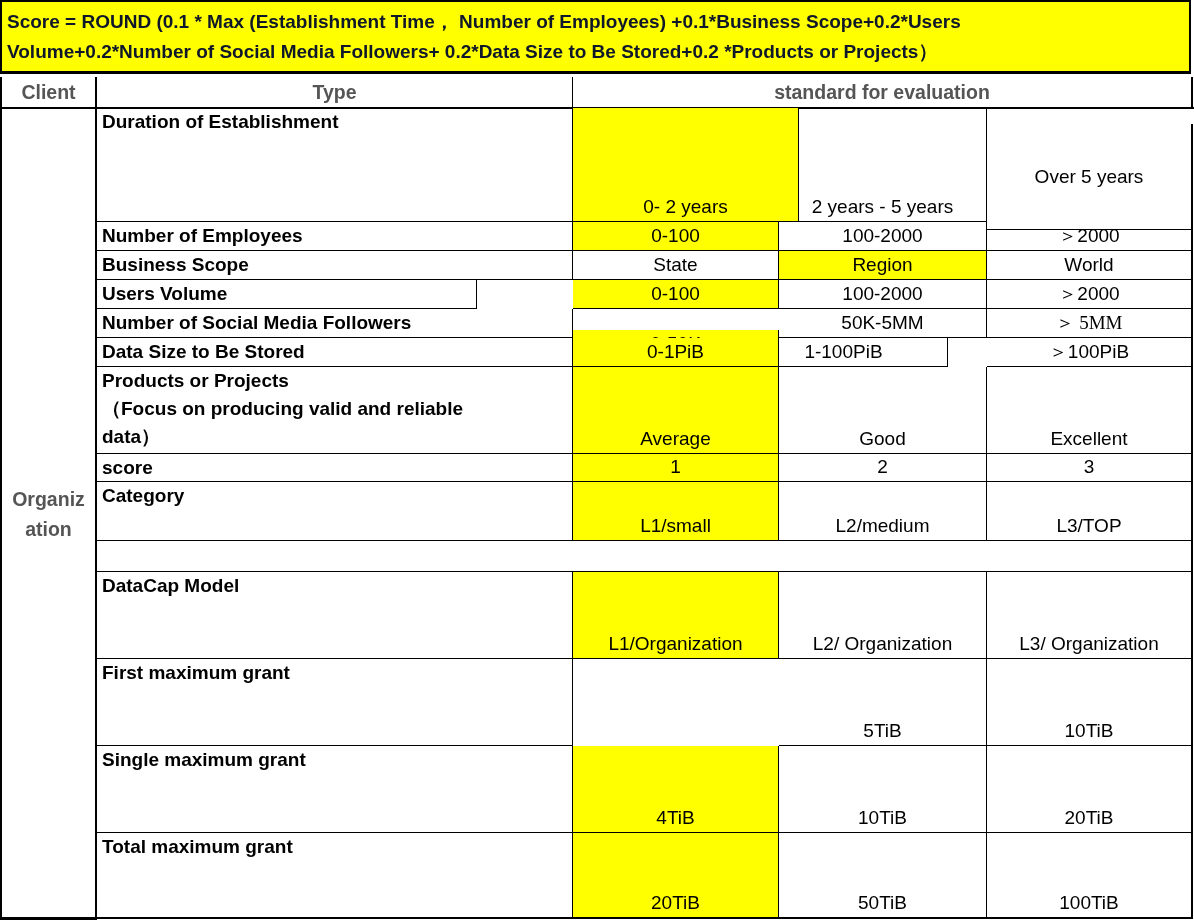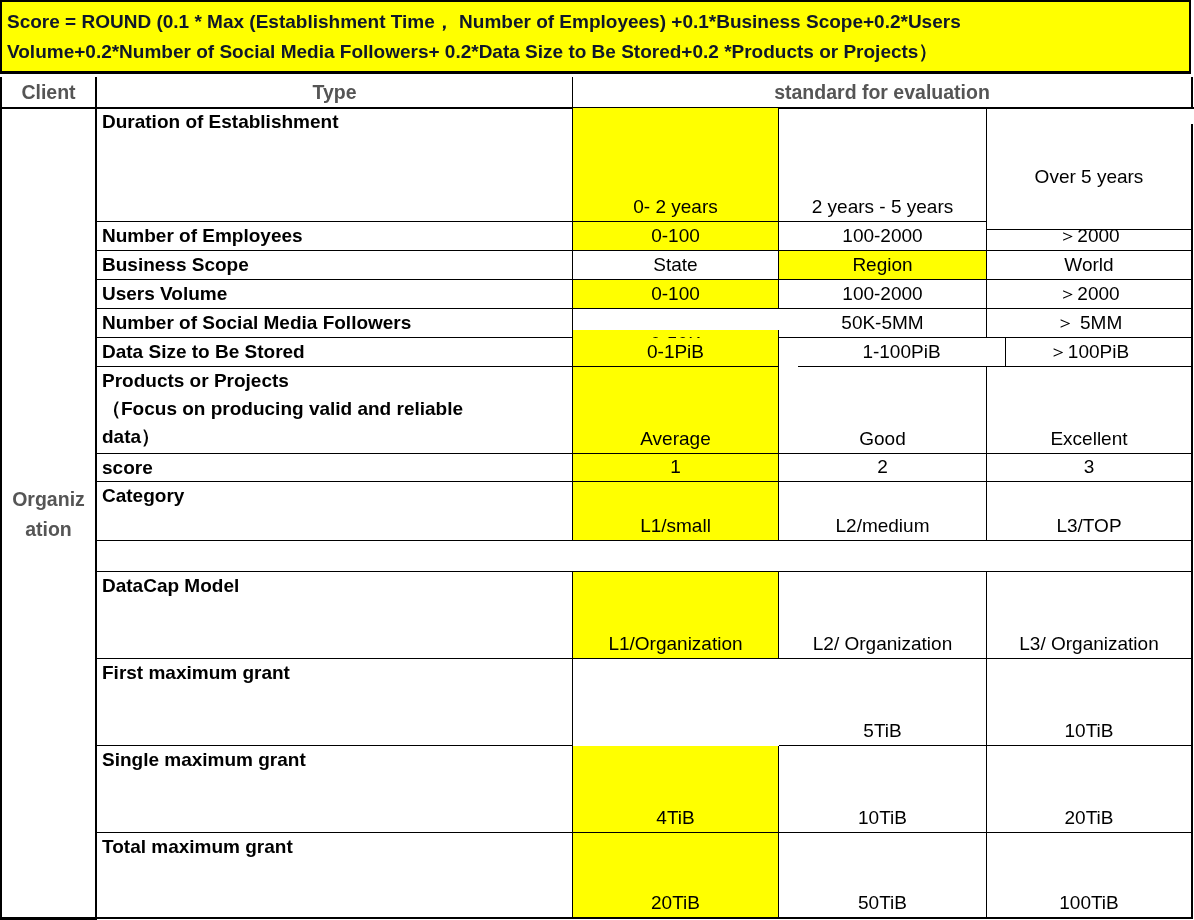--- a/index.html
+++ b/index.html
@@ -33,21 +33,21 @@
   <div class="cell hdr" style="left:573px;top:77px;width:620px;height:31px;border-right:2px solid #000;">standard for evaluation</div>
   <div class="hline" style="left:0;top:107px;width:1194px;height:2px;"></div>
 
   <div class="cell" style="left:0;top:108px;width:97px;height:810px;border-left:2px solid #000;border-right:2px solid #000;"></div>
   <div class="cell hdr" style="left:0;top:484px;width:97px;height:60px;line-height:30px;">
     <div>Organiz</div>
     <div>ation</div>
   </div>
 
   <div class="cell label" style="left:97px;top:108px;width:476px;height:114px;border-bottom:1px solid #000;border-right:1px solid #000;">Duration of Establishment</div>
-  <div class="cell val yellow" style="left:573px;top:108px;width:206px;height:114px;border-bottom:1px solid #000;border-right:1px solid #000;">
+  <div class="cell val yellow" style="left:573px;top:108px;width:226px;height:114px;border-bottom:1px solid #000;border-right:1px solid #000;">
       <span>0- 2 years</span>
     </div>
   <div class="cell val" style="left:779px;top:108px;width:208px;height:114px;border-bottom:1px solid #000;border-right:1px solid #000;">
       <span>2 years - 5 years</span>
     </div>
   <div class="cell val" style="left:987px;top:124px;width:206px;height:106px;border-bottom:1px solid #000;border-right:2px solid #000;align-items:center;">
       <span>Over 5 years</span>
     </div>
 
   <div class="cell label" style="left:97px;top:222px;width:476px;height:29px;border-bottom:1px solid #000;border-right:1px solid #000;">Number of Employees</div>
@@ -65,47 +65,47 @@
   <div class="cell val" style="left:573px;top:251px;width:206px;height:29px;border-bottom:1px solid #000;border-right:1px solid #000;">
       <span>State</span>
     </div>
   <div class="cell val yellow" style="left:779px;top:251px;width:208px;height:29px;border-bottom:1px solid #000;border-right:1px solid #000;">
       <span>Region</span>
     </div>
   <div class="cell val" style="left:987px;top:251px;width:206px;height:29px;border-bottom:1px solid #000;border-right:2px solid #000;">
       <span>World</span>
     </div>
 
-  <div class="cell label" style="left:97px;top:280px;width:476px;height:29px;border-bottom:1px solid #000;border-right:1px solid #000;">Users Volume</div>
+  <div class="cell label" style="left:97px;top:280px;width:380px;height:29px;border-bottom:1px solid #000;border-right:1px solid #000;">Users Volume</div>
   <div class="cell val yellow" style="left:573px;top:280px;width:206px;height:29px;border-bottom:1px solid #000;border-right:1px solid #000;">
       <span>0-100</span>
     </div>
   <div class="cell val" style="left:779px;top:280px;width:208px;height:29px;border-bottom:1px solid #000;border-right:1px solid #000;">
       <span>100-2000</span>
     </div>
   <div class="cell val" style="left:987px;top:280px;width:206px;height:29px;border-bottom:1px solid #000;border-right:2px solid #000;">
       <span>＞2000</span>
     </div>
 
   <div class="cell label" style="left:97px;top:309px;width:476px;height:29px;border-bottom:1px solid #000;border-right:1px solid #000;">Number of Social Media Followers</div>
   <div class="cell val yellow" style="left:573px;top:309px;width:206px;height:29px;border-bottom:1px solid #000;border-right:1px solid #000;margin-top:21px;">
       <span>0-50K</span>
     </div>
   <div class="cell val" style="left:779px;top:309px;width:208px;height:29px;border-bottom:1px solid #000;border-right:1px solid #000;">
       <span>50K-5MM</span>
     </div>
-  <div class="cell val" style="left:987px;top:309px;width:206px;height:29px;border-bottom:1px solid #000;border-right:2px solid #000;">
+  <div class="cell val" style="left:987px;top:309px;width:206px;height:29px;border-bottom:1px solid #000;border-right:2px solid #000;font-family:Liberation Serif, serif;">
       <span>＞ 5MM</span>
     </div>
 
   <div class="cell label" style="left:97px;top:338px;width:476px;height:29px;border-bottom:1px solid #000;border-right:1px solid #000;">Data Size to Be Stored</div>
   <div class="cell val yellow" style="left:573px;top:338px;width:206px;height:29px;border-bottom:1px solid #000;border-right:1px solid #000;">
       <span>0-1PiB</span>
     </div>
-  <div class="cell val" style="left:798px;top:338px;width:208px;height:29px;border-bottom:1px solid #000;border-right:1px solid #000;justify-content:center;">
+  <div class="cell val" style="left:740px;top:338px;width:208px;height:29px;border-bottom:1px solid #000;border-right:1px solid #000;justify-content:center;">
       <span>1-100PiB</span>
     </div>
   <div class="cell val" style="left:987px;top:338px;width:206px;height:29px;border-bottom:1px solid #000;border-right:2px solid #000;">
       <span>＞100PiB</span>
     </div>
 
   <div class="cell label" style="left:97px;top:367px;width:476px;height:87px;border-bottom:1px solid #000;border-right:1px solid #000;">
     <div>Products or Projects</div>
     <div>（Focus on producing valid and reliable</div>
     <div>data）</div>

